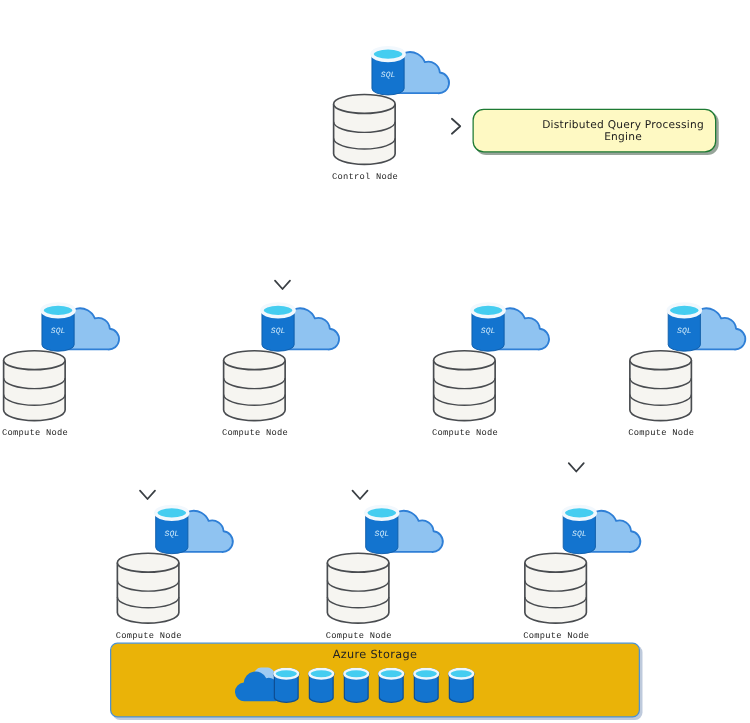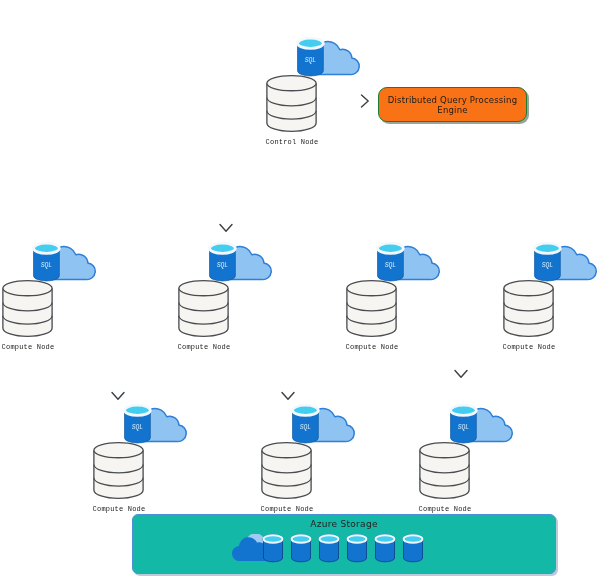--- a/index.html
+++ b/index.html
@@ -8,31 +8,31 @@
   .defs-holder{position:absolute;width:0;height:0;overflow:hidden;}
 
   
   .node{position:absolute;width:104px;height:118px;font-family:Liberation Mono, monospace;}
   .node .icon{position:absolute;left:24px;top:0;width:76px;height:46px;}
   .node .db{position:absolute;left:0;top:38px;width:53px;height:62px;}
   .node .label{position:absolute;top:103px;left:-14px;width:82px;text-align:center;
                font-size:7px;letter-spacing:.2px;color:#232323;white-space:nowrap;}
 
   .engine{position:absolute;left:378px;top:87px;width:147px;height:33px;
-          background:#f97316;border:1.4px solid #1d7a33;border-radius:9px;
+          background:#fef9c3;border:1.4px solid #1d7a33;border-radius:9px;
           box-shadow:2px 2px 0 rgba(25,55,32,.45);
           display:flex;align-items:center;justify-content:center;
-          font-size:8.5px;color:#1b1b1b;text-align:center;letter-spacing:.2px;}
+          font-size:8.5px;color:#1b1b1b;text-align:center;letter-spacing:.2px;padding-left:46px;}
 
   .chev{position:absolute;width:16px;height:10px;}
   .chev-right{position:absolute;left:360px;top:93px;width:10px;height:16px;}
 
   .storage{position:absolute;left:88px;top:514px;width:422px;height:58px;
-           background:#14b8a6;border:1.5px solid #4b92d4;border-radius:6px;
-           box-shadow:2px 2px 0 rgba(40,80,140,.3);margin-left:44px;}
+           background:#eab308;border:1.5px solid #4b92d4;border-radius:6px;
+           box-shadow:2px 2px 0 rgba(40,80,140,.3);}
   .storage .title{text-align:center;font-size:9px;margin-top:4px;color:#232323;letter-spacing:.3px;}
   .storage .cloud{position:absolute;left:96px;top:19px;width:48px;height:30px;}
   .storage .cyl-row{position:absolute;left:129px;top:19px;display:flex;gap:6px;}
   .storage .cyl-row svg{width:22px;height:30px;}
 </style>
 </head>
 <body>
 
 <div class="canvas">
 

